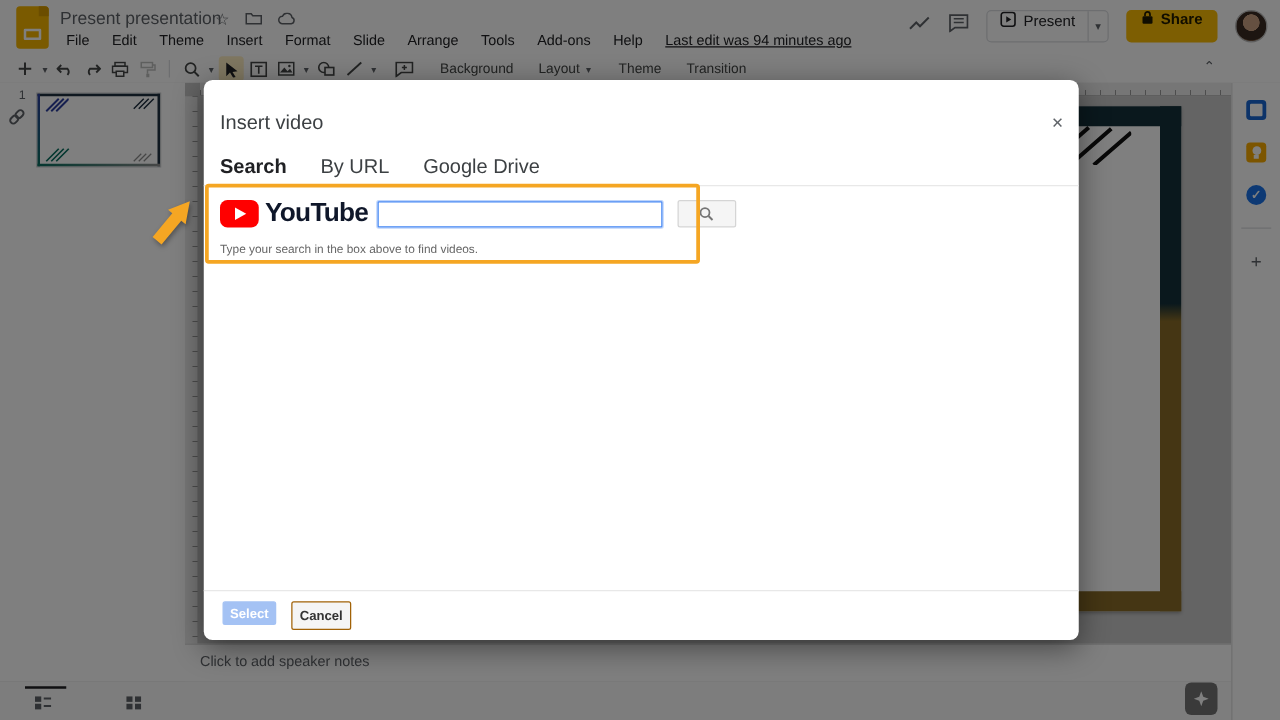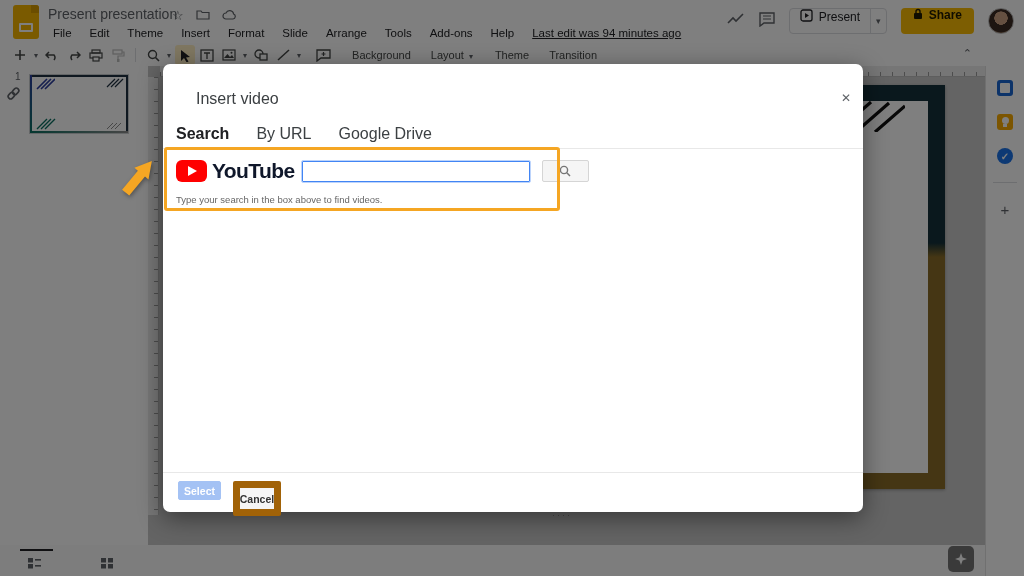--- a/index.html
+++ b/index.html
@@ -79,37 +79,37 @@
   .icn-cal { width:16px; height:16px; border-radius:3px; background:#1967D2; position:relative; }
   .icn-cal::after { content:""; position:absolute; inset:3px; background:#fff; border-radius:1px; }
   .icn-keep { width:16px; height:16px; border-radius:3px; background:#F9AB00; position:relative; }
   .icn-keep::after { content:""; position:absolute; left:4.5px; top:3px; width:7px; height:7px; border-radius:50%; background:#fff; }
   .icn-keep::before { content:""; position:absolute; left:6px; top:10px; width:4px; height:3px; background:#fff; z-index:1; }
   .icn-tasks { width:16px; height:16px; border-radius:50%; background:#1A73E8; color:#fff; font-size:10px; display:flex; align-items:center; justify-content:center; font-weight:bold; }
 
   
   .scrim { position:absolute; inset:0; background:rgba(0,0,0,.5); z-index:10; }
   .dialog { position:absolute; left:163px; top:64px; width:700px; height:448px; background:#fff; border-radius:7px; box-shadow:0 6px 24px rgba(0,0,0,.45); z-index:20; }
-  .dlg-title { position:absolute; left:13px; top:26px; font-size:16px; color:#3c4043;margin-left:20px; }
+  .dlg-title { position:absolute; left:13px; top:26px; font-size:16px; color:#3c4043; }
   .dlg-close { position:absolute; right:12px; top:28px; font-size:12px; color:#5f6368; line-height:1; }
   .dlg-tabs { position:absolute; left:13px; top:61px; display:flex; gap:27px; }
   .dlg-tabs .tab { font-size:16px; color:#3c4043; }
   .dlg-tabs .tab.active { font-weight:bold; color:#202124; }
   .dlg-tabstrip-line { position:absolute; left:0; top:84px; width:100%; height:1px; background:#e8e8e8; }
   .yt-row { position:absolute; left:13px; top:95px; display:flex; align-items:center; }
   .yt-logo { display:flex; align-items:center; gap:5px; }
   .yt-play { width:31px; height:22px; background:#FF0000; border-radius:6px; position:relative; }
   .yt-play::after { content:""; position:absolute; left:12px; top:6px; border-left:9px solid #fff; border-top:5px solid transparent; border-bottom:5px solid transparent; }
   .yt-word { font-size:21px; font-weight:bold; color:#0f172a; letter-spacing:-0.6px; font-stretch:condensed; }
   .yt-input { margin-left:7px; width:228px; height:21px; border:1px solid #4285F4; outline:1px solid rgba(66,133,244,.35); border-radius:1px; font-size:12px; padding:0 5px; color:#202124; background:#fff; }
   .yt-search-btn { margin-left:12px; width:47px; height:22px; background:#f5f5f5; border:1px solid #d5d5d5; border-radius:2px; display:flex; align-items:center; justify-content:center; }
   .yt-helper { position:absolute; left:13px; top:130px; font-size:9.5px; color:#666; }
   .dlg-footer-line { position:absolute; left:0; top:408px; width:100%; height:1px; background:#e8e8e8; }
   .btn-select { position:absolute; left:15px; top:417px; width:43px; height:19px; background:#A4C2F4; border:1px solid #A4C2F4; border-radius:2px; color:#fff; font-size:10.5px; font-weight:bold; display:flex; align-items:center; justify-content:center; }
-  .btn-cancel { position:absolute; left:70px; top:417px; width:48px; height:35px; background:#f5f5f5; border:7px solid #a16207; border-radius:2px; color:#333; font-size:10.5px; font-weight:bold; display:flex; align-items:center; justify-content:center; }
+  .btn-cancel { position:absolute; left:70px; top:417px; width:48px; height:23px; background:#f5f5f5; border:1px solid #a16207; border-radius:2px; color:#333; font-size:10.5px; font-weight:bold; display:flex; align-items:center; justify-content:center; }
 
   
   .hl-box { position:absolute; left:164px; top:147px; width:396px; height:64px; border:3px solid #F5A623; border-radius:3px; z-index:30; }
   .hl-arrow { position:absolute; left:118px; top:158px; z-index:31; filter:drop-shadow(1px 2px 2px rgba(0,0,0,.35)); }
 </style>
 </head>
 <body>
 
 <div class="stage">
 
@@ -322,20 +322,23 @@
     </span>
     <span class="view-icn" style="left:101px">
       <svg width="12" height="11" viewBox="0 0 12 11">
           <rect x="0" y="0" width="5" height="4.5" fill="#5f6368"></rect>
           <rect x="7" y="0" width="5" height="4.5" fill="#5f6368"></rect>
           <rect x="0" y="6" width="5" height="4.5" fill="#5f6368"></rect>
           <rect x="7" y="6" width="5" height="4.5" fill="#5f6368"></rect>
         </svg>
     </span>
   </div>
+  <div class="notes">
+    <span class="notes-text">Click to add speaker notes</span>
+  </div>
   <div class="explore-btn">
     <svg width="12" height="12" viewBox="0 0 12 12">
         <path d="M6 0l1.6 4.4L12 6 7.6 7.6 6 12 4.4 7.6 0 6l4.4-1.6z" fill="#fff"></path>
       </svg>
   </div>
   <span class="panel-chevron">›</span>
 
   <div class="sidebar">
     <div class="icn-cal"></div>
     <div class="icn-keep"></div>

